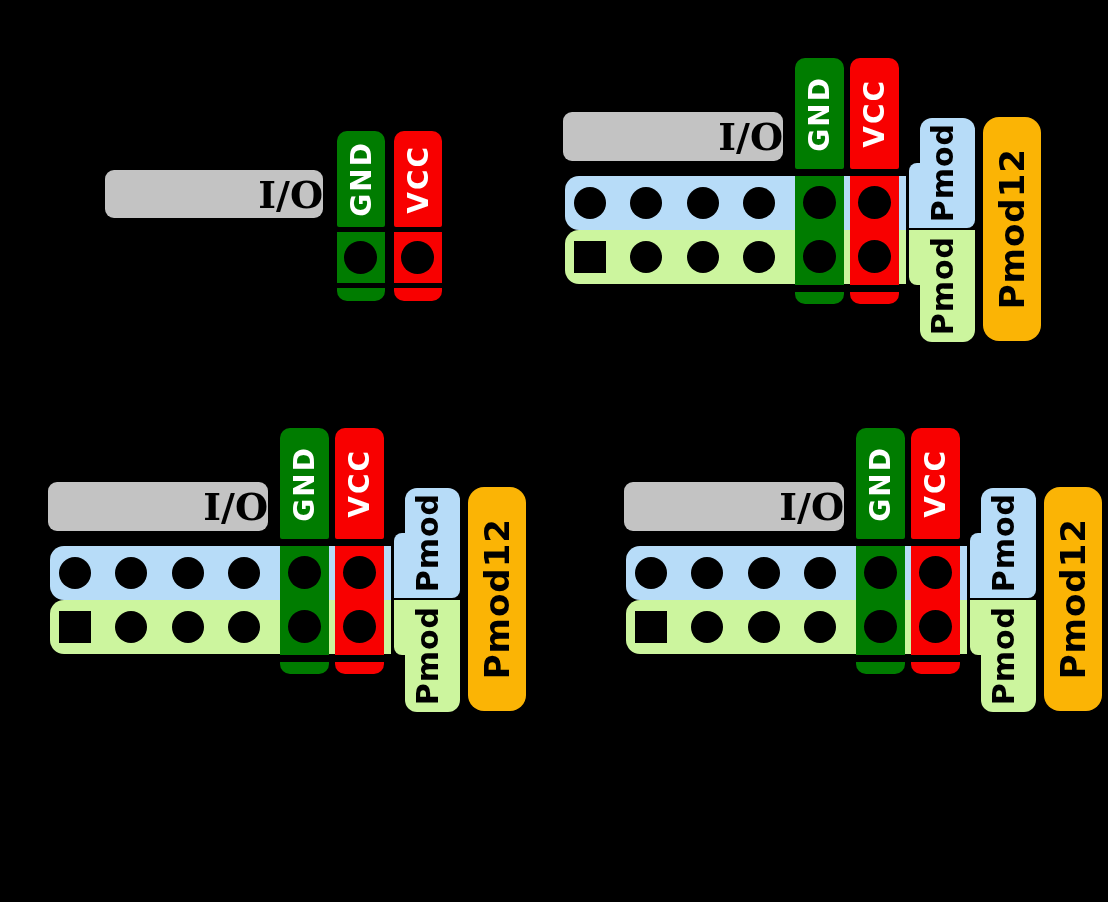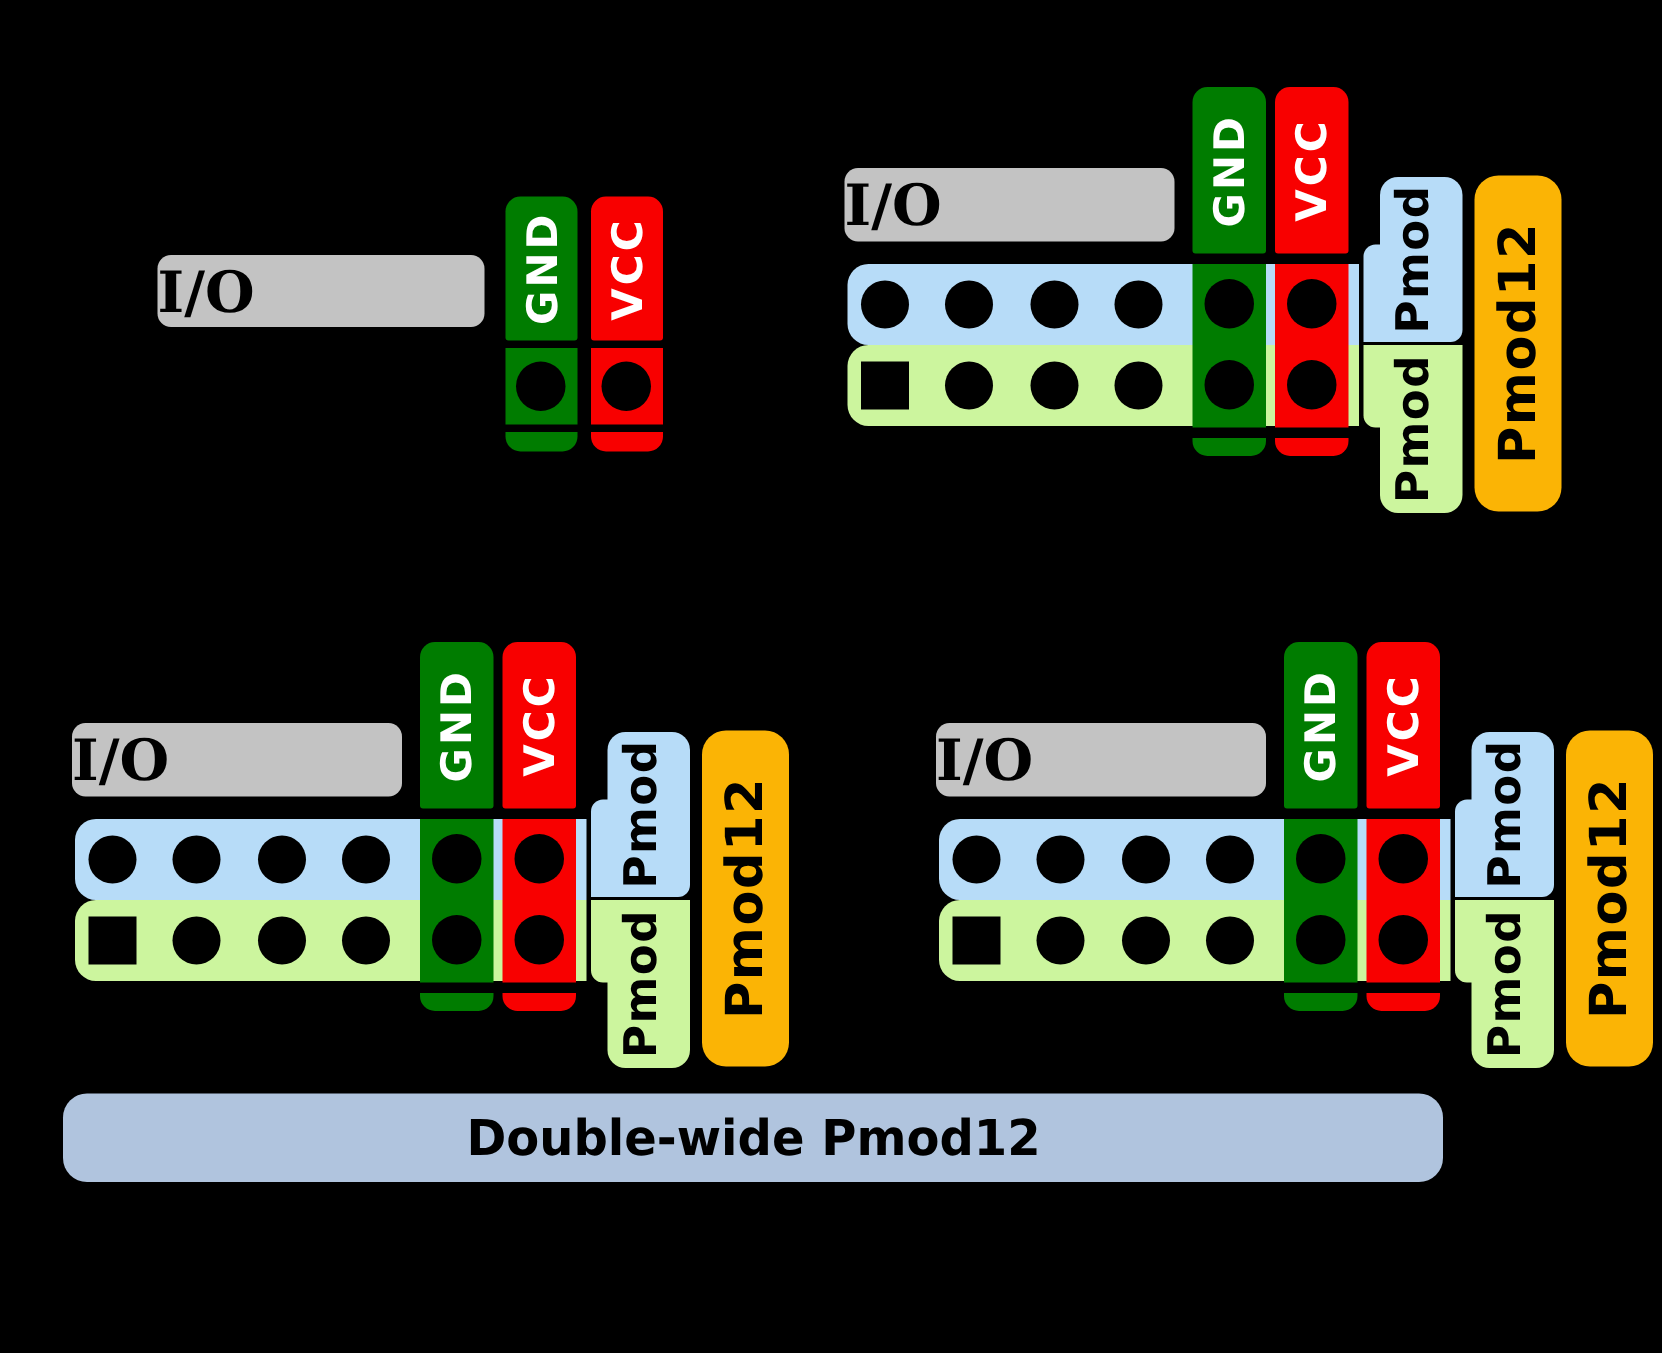--- a/index.html
+++ b/index.html
@@ -1,21 +1,21 @@
 <!DOCTYPE html>
 <html><head>
 <meta charset="utf-8">
 <style>
   html,body{margin:0;padding:0;background:#000;}
   .canvas{position:relative;width:1108px;height:902px;background:#000;overflow:hidden;
           font-family:"DejaVu Sans",sans-serif;}
 
   
   .io-bar{position:absolute;background:#C3C3C3;border-radius:9px;
-          display:flex;align-items:center;justify-content:flex-start;}
+          display:flex;align-items:center;justify-content:flex-end;}
   .io-text{font-family:"DejaVu Serif",serif;font-weight:bold;font-size:38px;color:#000;}
   .vtext{writing-mode:vertical-rl;transform:rotate(180deg);text-orientation:mixed;
          font-weight:bold;white-space:nowrap;}
   .pwr-text{color:#fff;font-size:28px;letter-spacing:2px;}
   .pmod-text{color:#000;font-size:30px;letter-spacing:1px;}
   .pmod12-text{color:#000;font-size:34px;letter-spacing:1px;}
   .pin{position:absolute;width:32px;height:32px;border-radius:50%;background:#000;}
   .pin.sq{border-radius:0;}
   .pin.d33{width:33px;height:33px;}
   .ctr{display:flex;align-items:center;justify-content:center;}
@@ -221,17 +221,14 @@
     <div class="pm-a pm-green-a"></div>
     <div class="pm-a pm-green-b"></div>
     <div class="pm-a pm-green-t ctr">
       <span class="vtext pmod-text">Pmod</span>
     </div>
     <div class="pm-a pmod12 ctr">
       <span class="vtext pmod12-text">Pmod12</span>
     </div>
   </div>
 
-  <div class="dwbar">
-    <span class="dw-text">Double-wide Pmod12</span>
-  </div>
 
 </div>
 
 </body></html>

